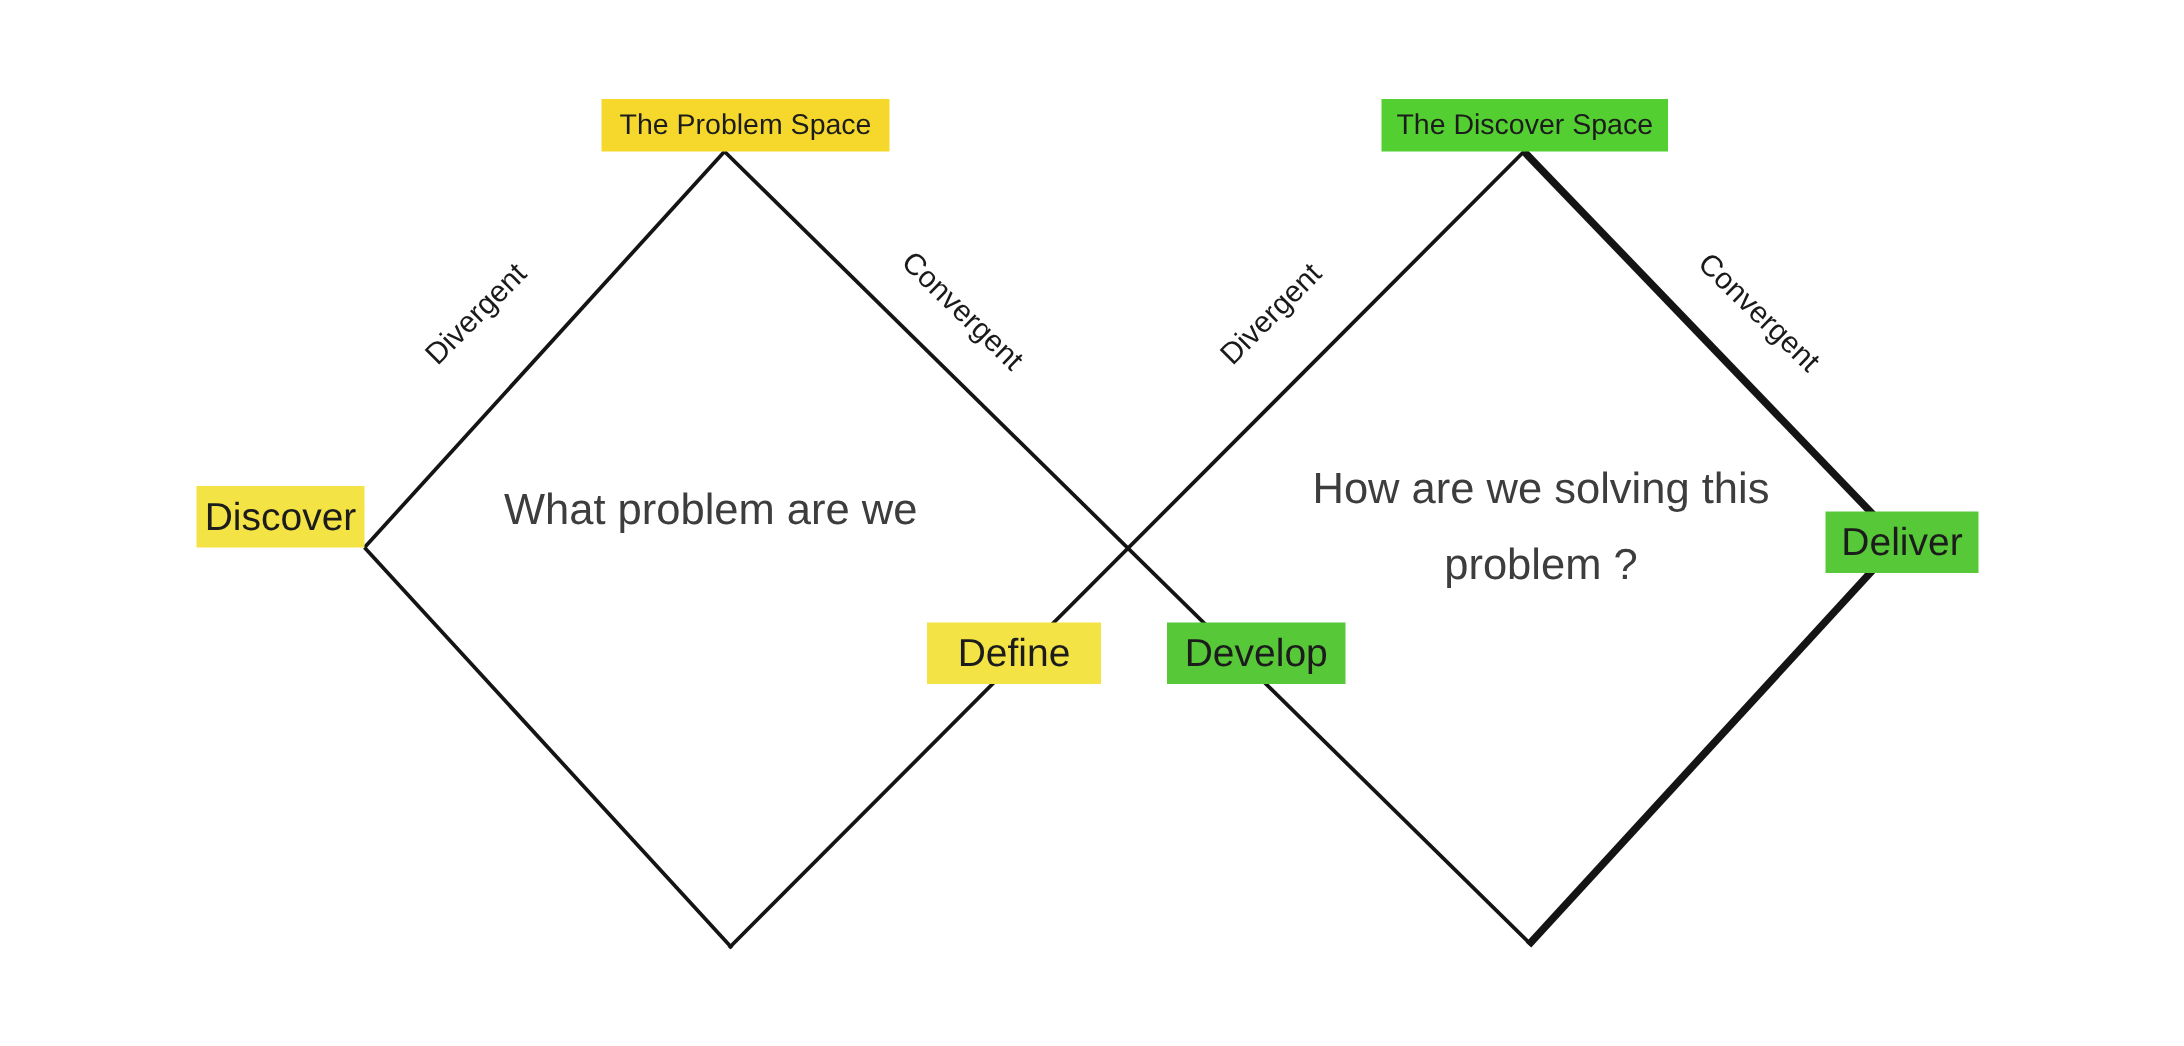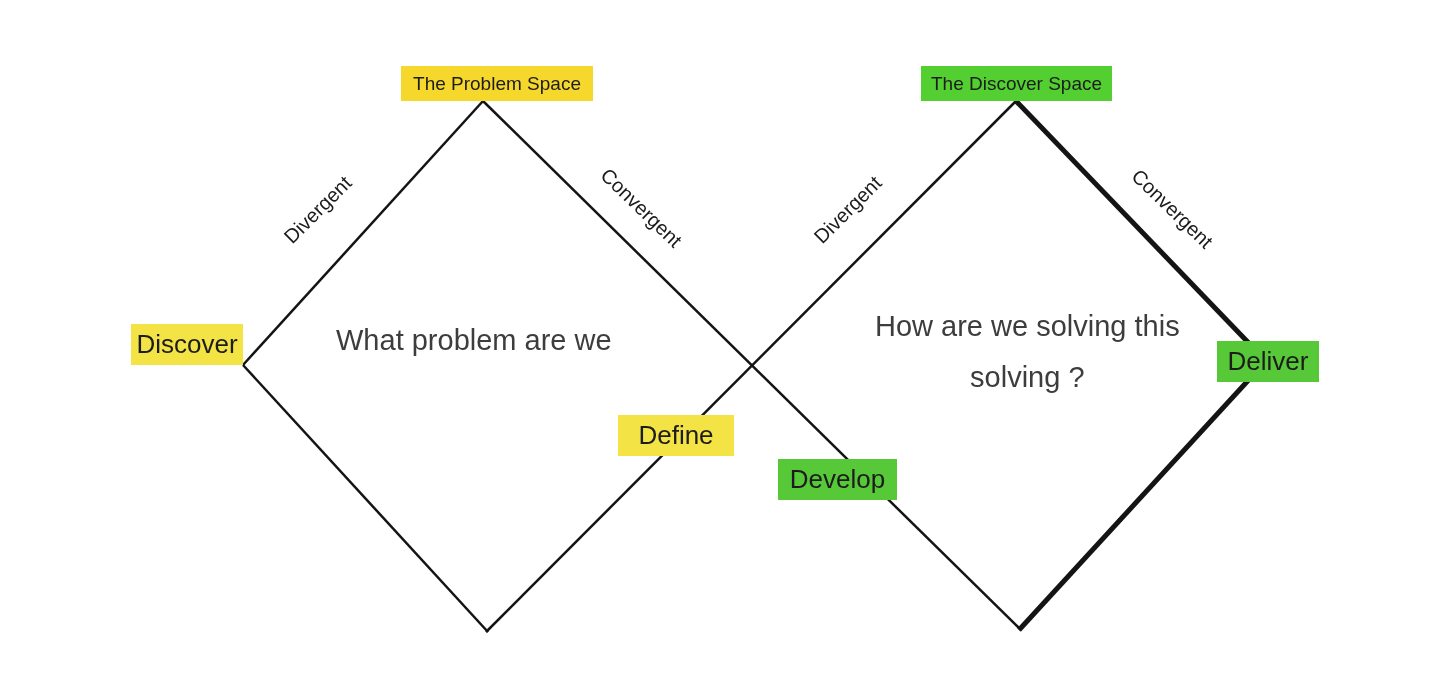--- a/index.html
+++ b/index.html
@@ -91,20 +91,20 @@
   <div class="tag stage yellow-stage" style="left:618px; top:415px; width:116px;">Define</div>
 
   <div class="tag title green-title" style="left:921px; top:66px; width:191px;">The Discover Space</div>
 
   <div class="edge-label divergent" style="left:848px; top:210px;">Divergent</div>
 
   <div class="edge-label convergent" style="left:1172px; top:209px;">Convergent</div>
 
   <div class="question" style="left:875px; top:301px;text-align:center;">
     <div>How are we solving this</div>
-    <div>solving ?</div>
+    <div>problem ?</div>
   </div>
 
-  <div class="tag stage green-stage" style="left:778px; top:415px; width:119px;margin-top:44px;">Develop</div>
+  <div class="tag stage green-stage" style="left:778px; top:415px; width:119px;">Develop</div>
 
   <div class="tag stage green-stage" style="left:1217px; top:341px; width:102px;">Deliver</div>
 
 </div>
 
 </body></html>

